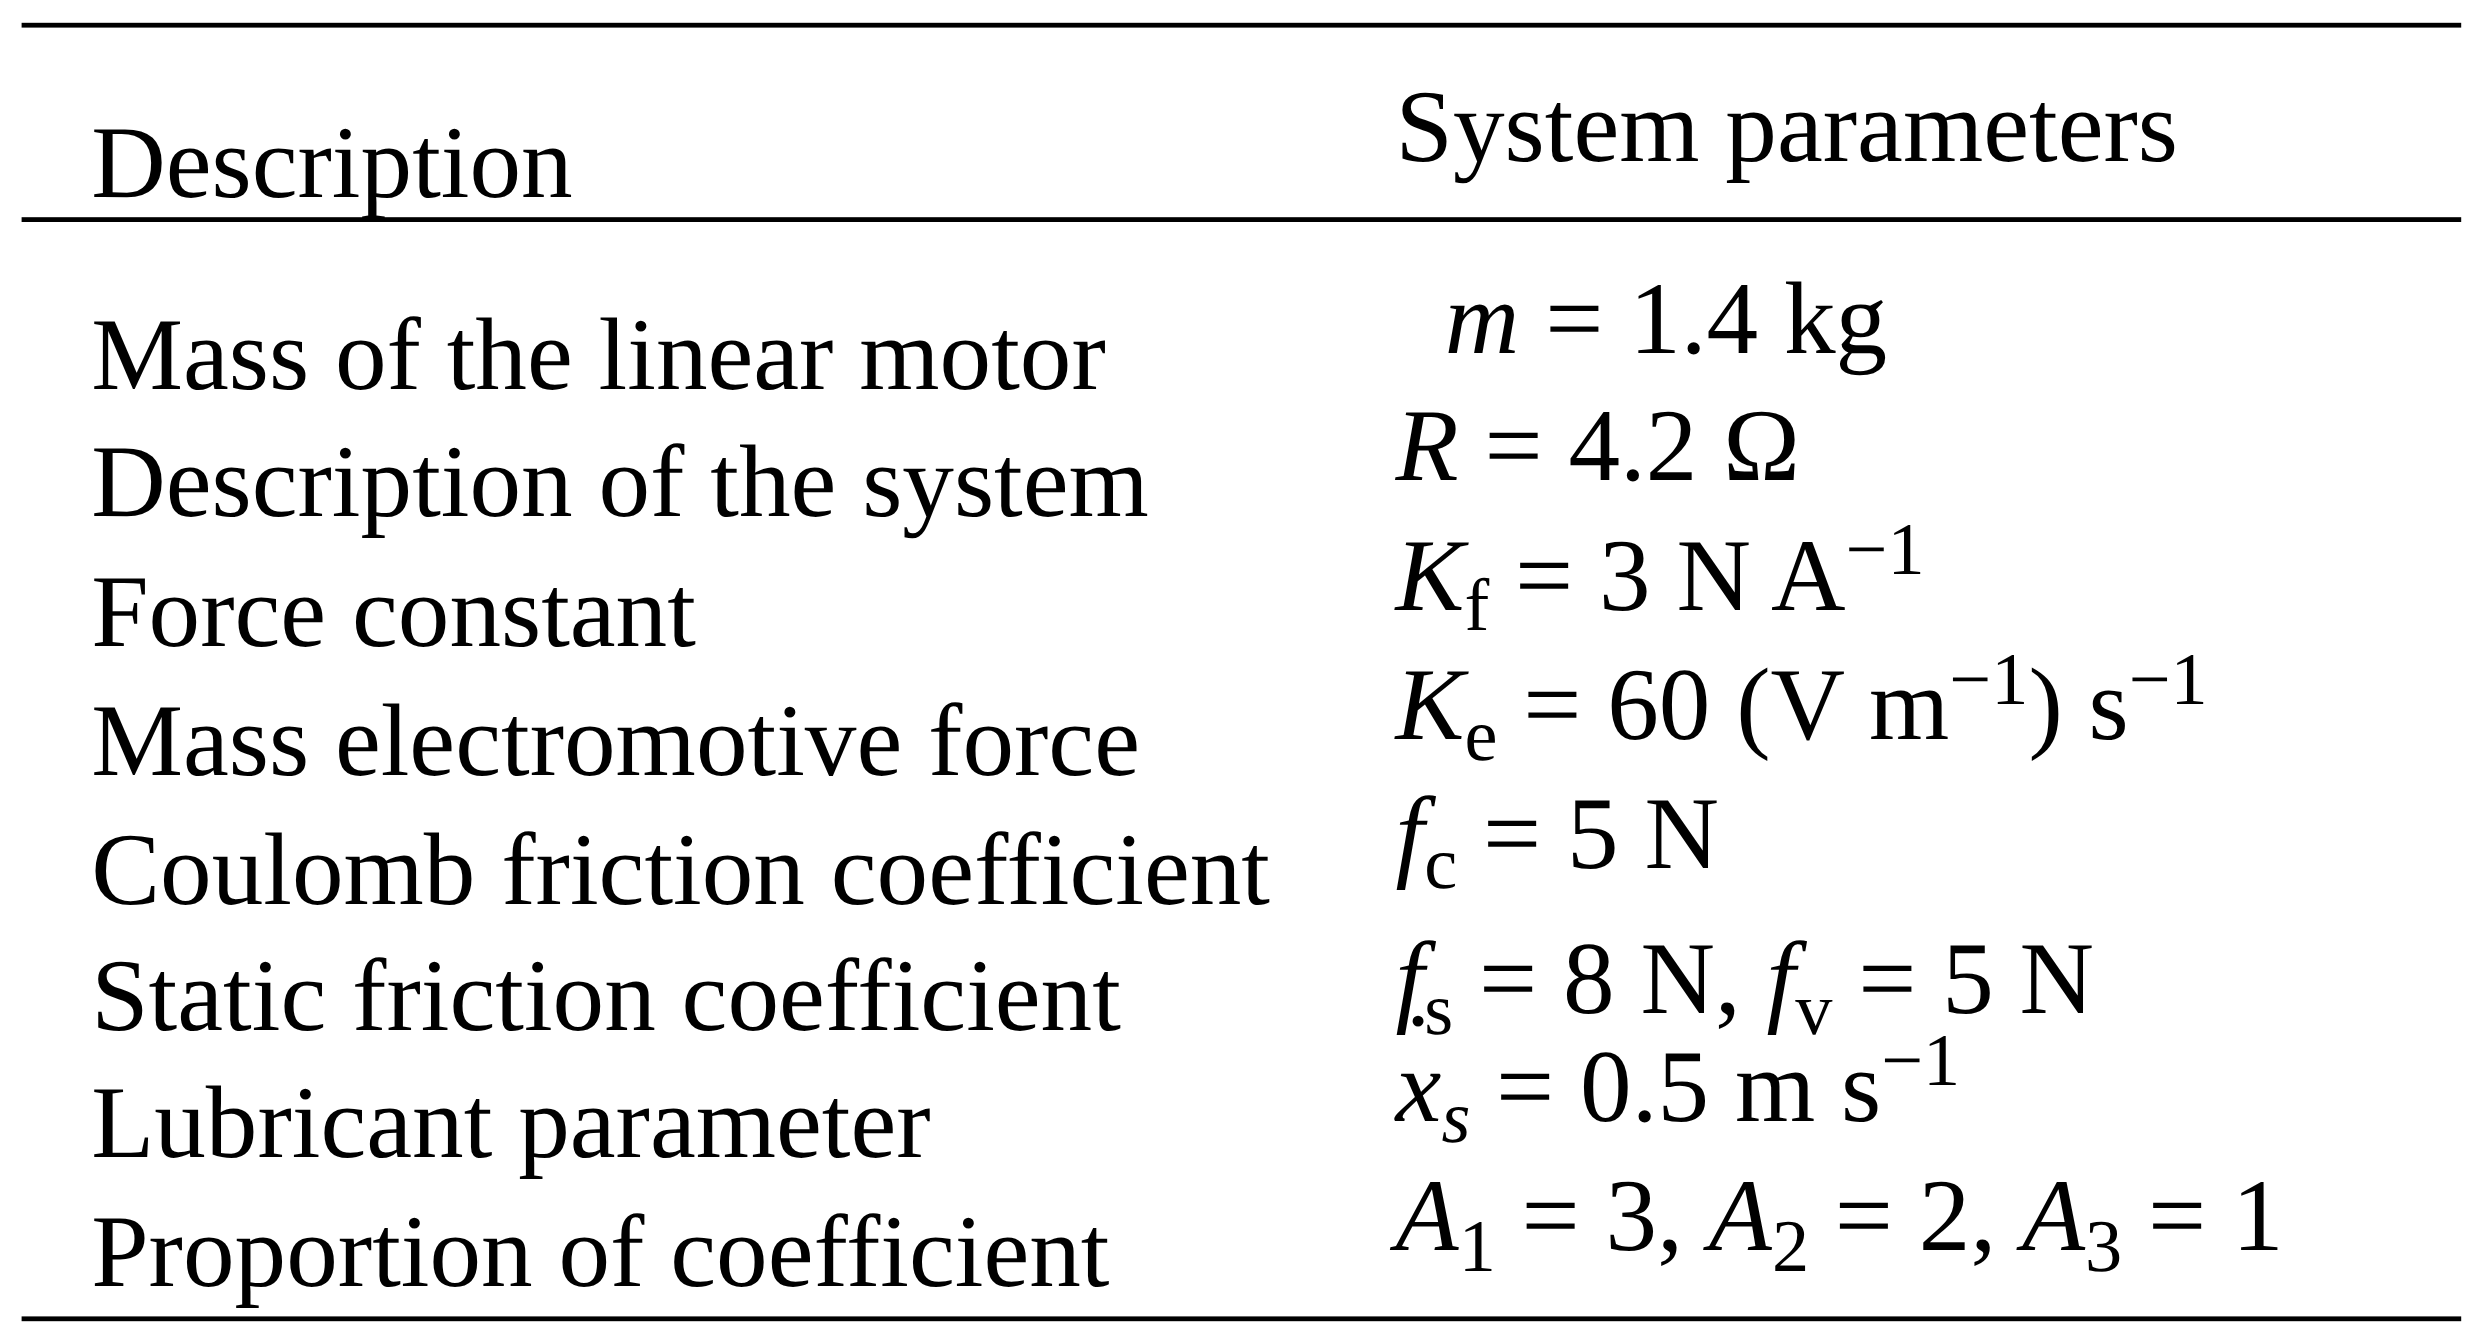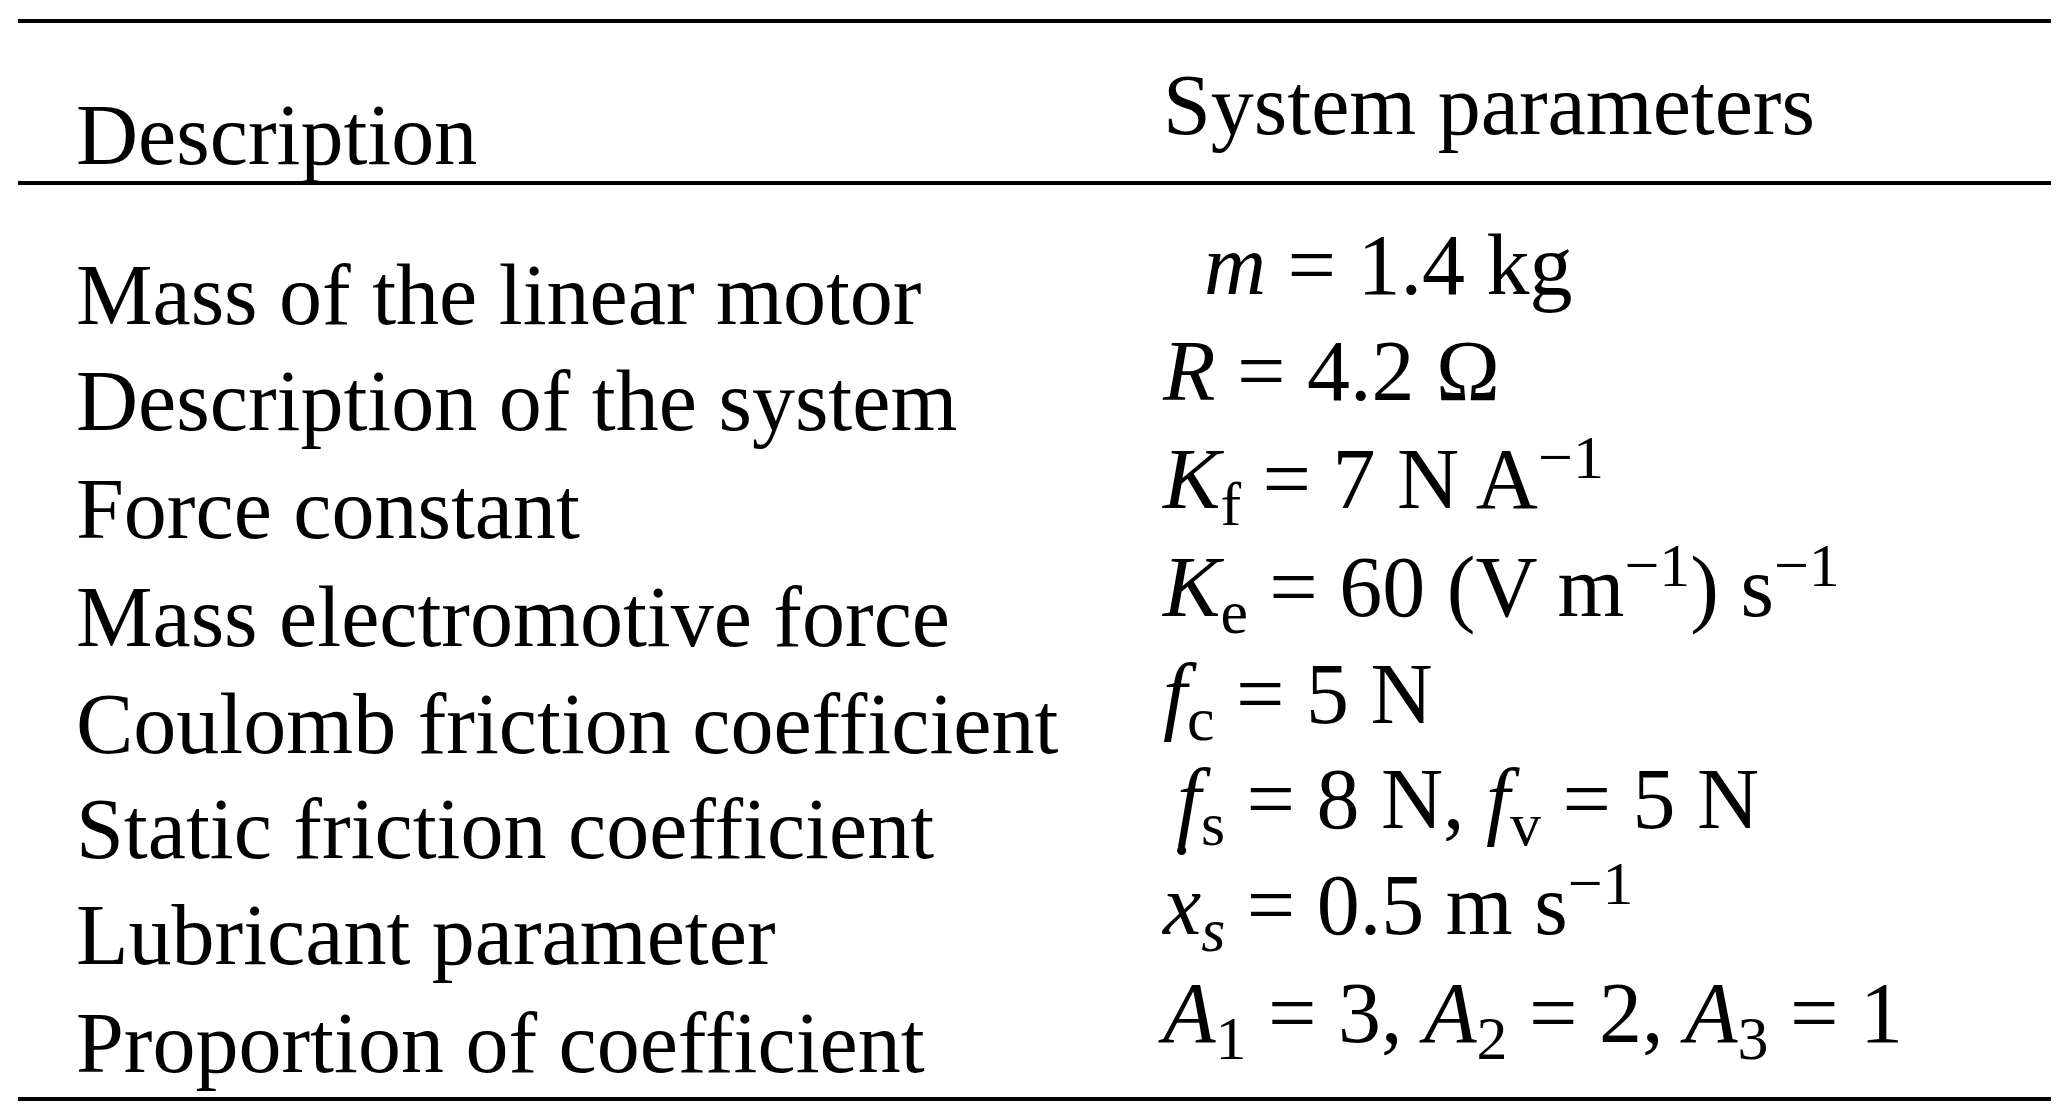--- a/index.html
+++ b/index.html
@@ -26,30 +26,30 @@
 
   <div class="rule" style="top:181px;"></div>
 
   <div class="cell col1" style="top:222px;text-align:center;">Mass of the linear motor</div>
   <div class="cell col2" style="top:222px;margin-left:41px;"><i>m</i><span> = 1.4 kg</span></div>
 
   <div class="cell col1" style="top:328px;">Description of the system</div>
   <div class="cell col2" style="top:328px;"><i>R</i><span> = 4.2 Ω</span></div>
 
   <div class="cell col1" style="top:436px;">Force constant</div>
-  <div class="cell col2" style="top:436px;"><i>K</i><sub>f</sub><span> = 7 N A</span><sup>−1</sup></div>
+  <div class="cell col2" style="top:436px;"><i>K</i><sub>f</sub><span> = 3 N A</span><sup>−1</sup></div>
 
   <div class="cell col1" style="top:544px;">Mass electromotive force</div>
   <div class="cell col2" style="top:544px;"><i>K</i><sub>e</sub><span> = 60 (V m</span><sup>−1</sup><span>) s</span><sup>−1</sup></div>
 
   <div class="cell col1" style="top:651px;">Coulomb friction coefficient</div>
   <div class="cell col2" style="top:651px;"><i>f</i><sub>c</sub><span> = 5 N</span></div>
 
   <div class="cell col1" style="top:756px;">Static friction coefficient</div>
-  <div class="cell col2" style="top:756px;margin-left:14px;"><i>f</i><sub>s</sub><span> = 8 N, </span><i>f</i><sub>v</sub><span> = 5 N</span></div>
+  <div class="cell col2" style="top:772px;"><i>f</i><sub>s</sub><span> = 8 N, </span><i>f</i><sub>v</sub><span> = 5 N</span></div>
 
   <div class="cell col1" style="top:862px;">Lubricant parameter</div>
   <div class="cell col2" style="top:862px;text-align:center;"><i class="dot">x</i><sub><i>s</i></sub><span> = 0.5 m s</span><sup>−1</sup></div>
 
   <div class="cell col1" style="top:970px;">Proportion of coefficient</div>
   <div class="cell col2" style="top:970px;"><i>A</i><sub>1</sub><span> = 3, </span><i>A</i><sub>2</sub><span> = 2, </span><i>A</i><sub>3</sub><span> = 1</span></div>
 
   <div class="rule" style="top:1097px;"></div>
 </div>
 

